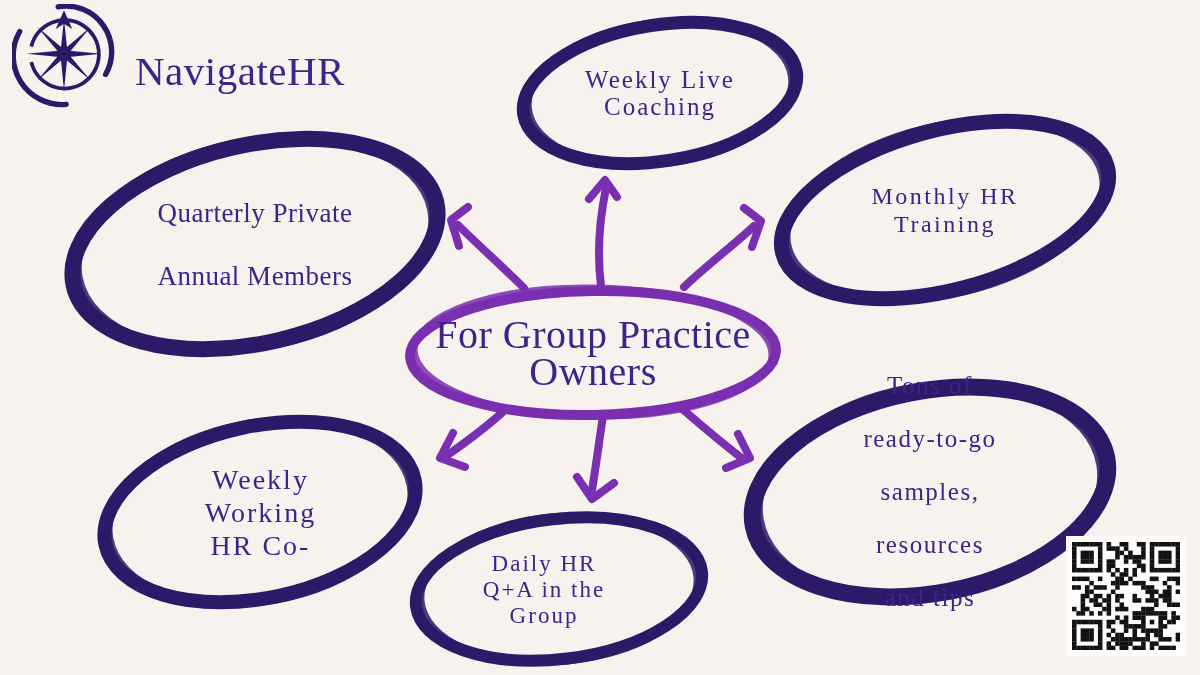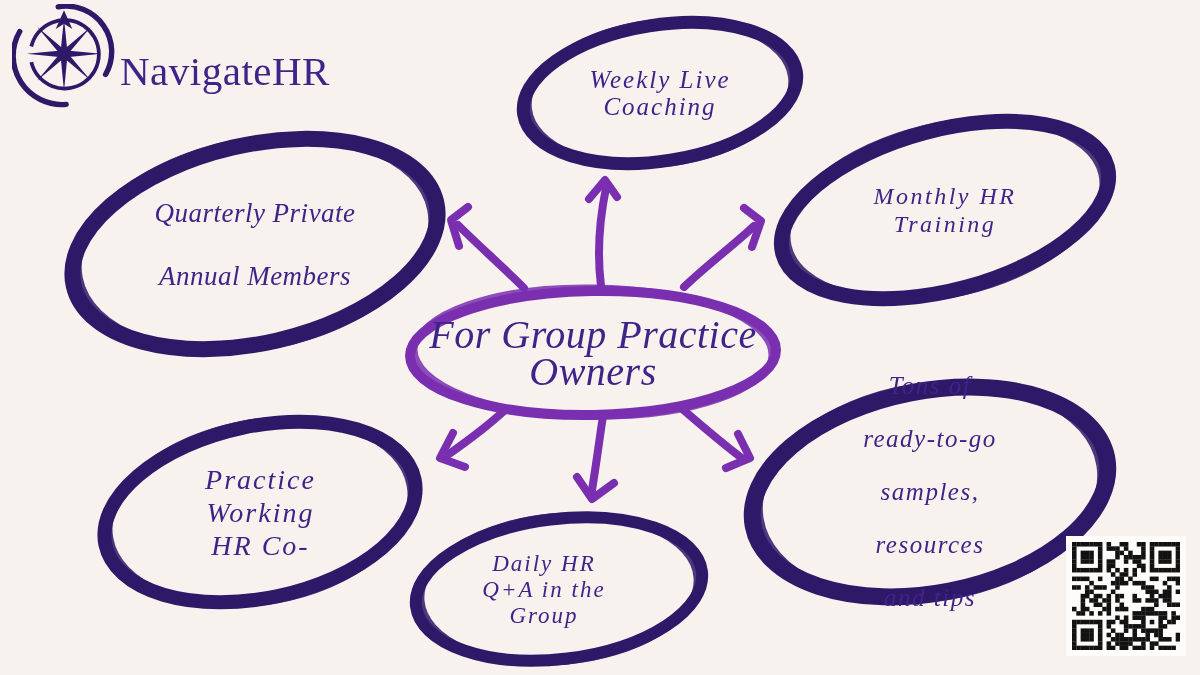--- a/index.html
+++ b/index.html
@@ -10,27 +10,27 @@
     --qr:#121212;
   }
   html,body{margin:0;padding:0;}
   body{background:#ddd;font-family:"Liberation Serif", serif;}
   .canvas{
     position:relative;width:1200px;height:675px;overflow:hidden;
     background:var(--bg);
   }
   svg{display:block;}
   
-  .logo{position:absolute;left:12px;top:4px;display:flex;align-items:center;gap:4px;}
+  .logo{position:absolute;left:12px;top:4px;display:flex;align-items:center;gap:19px;}
   .logo-icon{width:104px;height:112px;}
   .logo-icon .stroke{stroke:var(--ink);fill:none;}
   .logo-icon .fill{fill:var(--ink);}
   .brand{font-size:41px;color:var(--txt);letter-spacing:.5px;margin-top:22px;}
   
-  .node{position:absolute;font-style:italic;}
+  .node{position:absolute;}
   .node > svg{position:absolute;left:0;top:0;overflow:visible;}
   .node .ring{fill:none;stroke:var(--ink);}
   .node .ring2{fill:none;stroke:var(--ink);opacity:.85;}
   .node-text{
     position:absolute;inset:0;display:flex;flex-direction:column;
     align-items:center;justify-content:center;text-align:center;
     color:var(--txt);
   }
   .node-text div{white-space:nowrap;}
   
@@ -154,21 +154,21 @@
       <div>Annual Members</div>
     </div>
   </div>
 
   <div class="node" id="n-coworking">
     <svg width="345" height="215" viewBox="0 0 345 215">
       <ellipse class="ring" cx="172" cy="107" rx="158" ry="86" stroke-width="14" transform="rotate(-12 172 107)"></ellipse>
       <ellipse class="ring2" cx="172" cy="107" rx="152" ry="90" stroke-width="6" transform="rotate(-10 172 107)"></ellipse>
     </svg>
     <div class="node-text">
-      <div>Practice</div>
+      <div>Weekly</div>
       <div>Working</div>
       <div>HR Co-</div>
     </div>
   </div>
 
   <div class="node" id="n-daily">
     <svg width="310" height="165" viewBox="0 0 310 165">
       <ellipse class="ring" cx="155" cy="82" rx="144" ry="70" stroke-width="12" transform="rotate(-7 155 82)"></ellipse>
       <ellipse class="ring2" cx="155" cy="82" rx="138" ry="73" stroke-width="6" transform="rotate(-5 155 82)"></ellipse>
     </svg>

